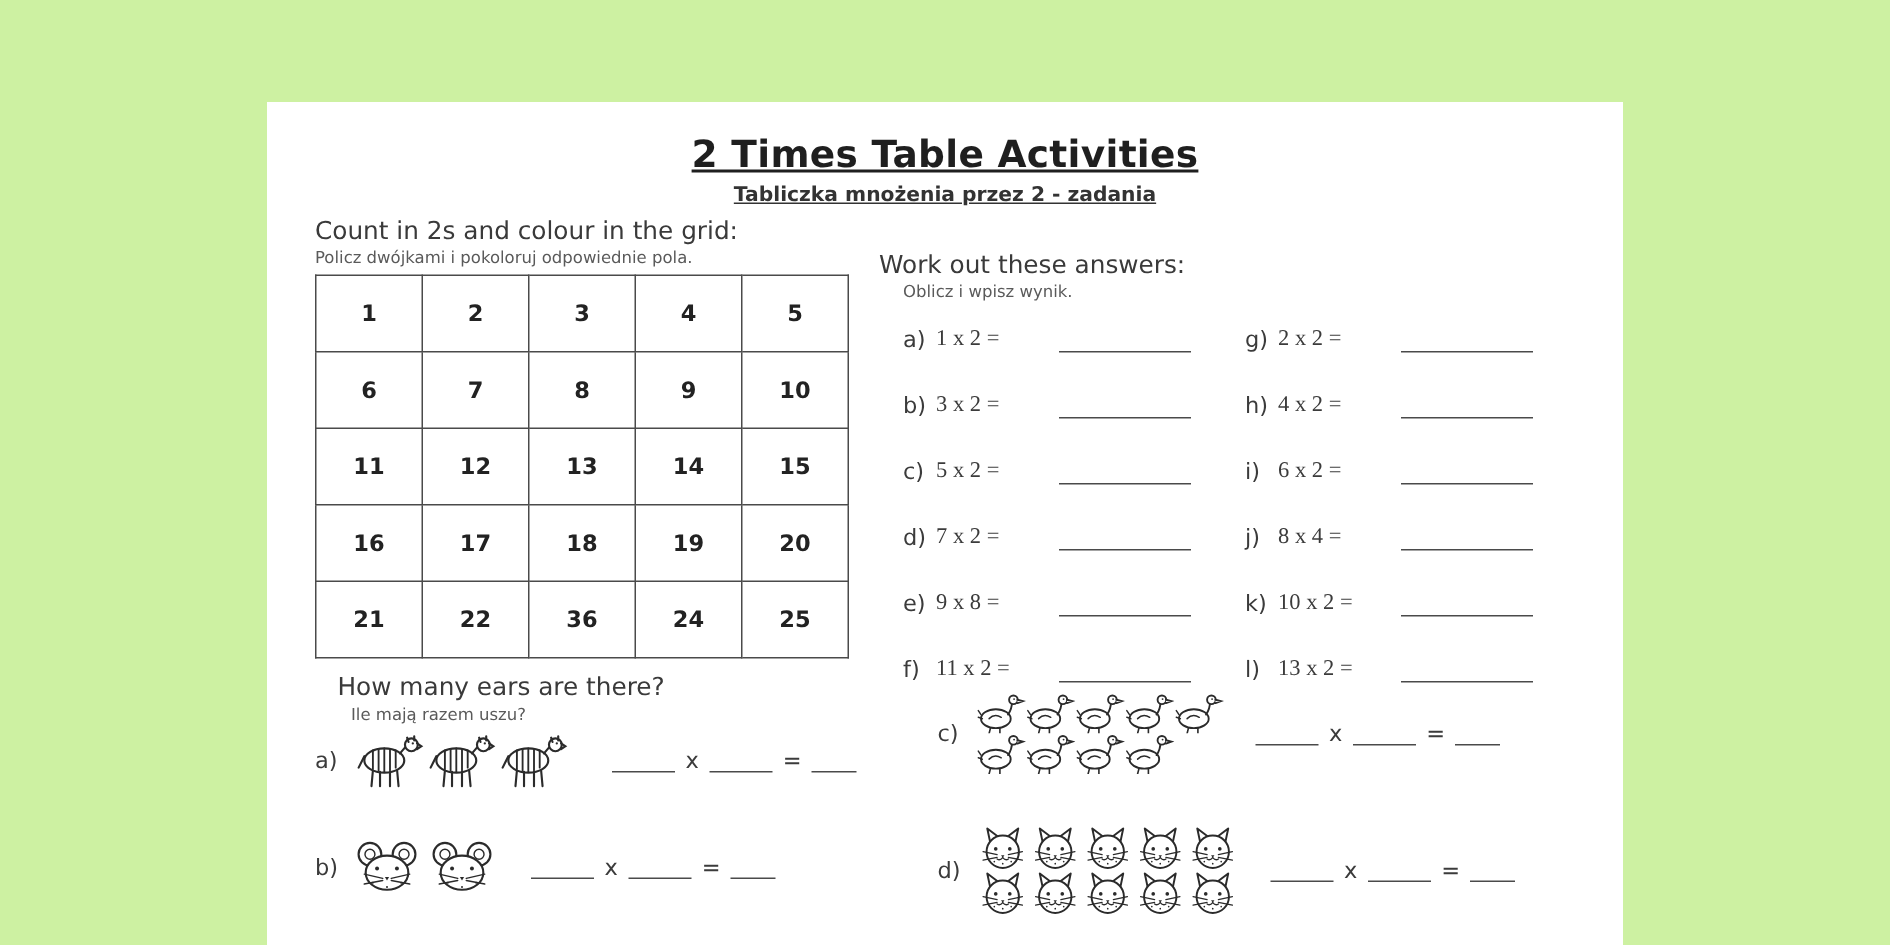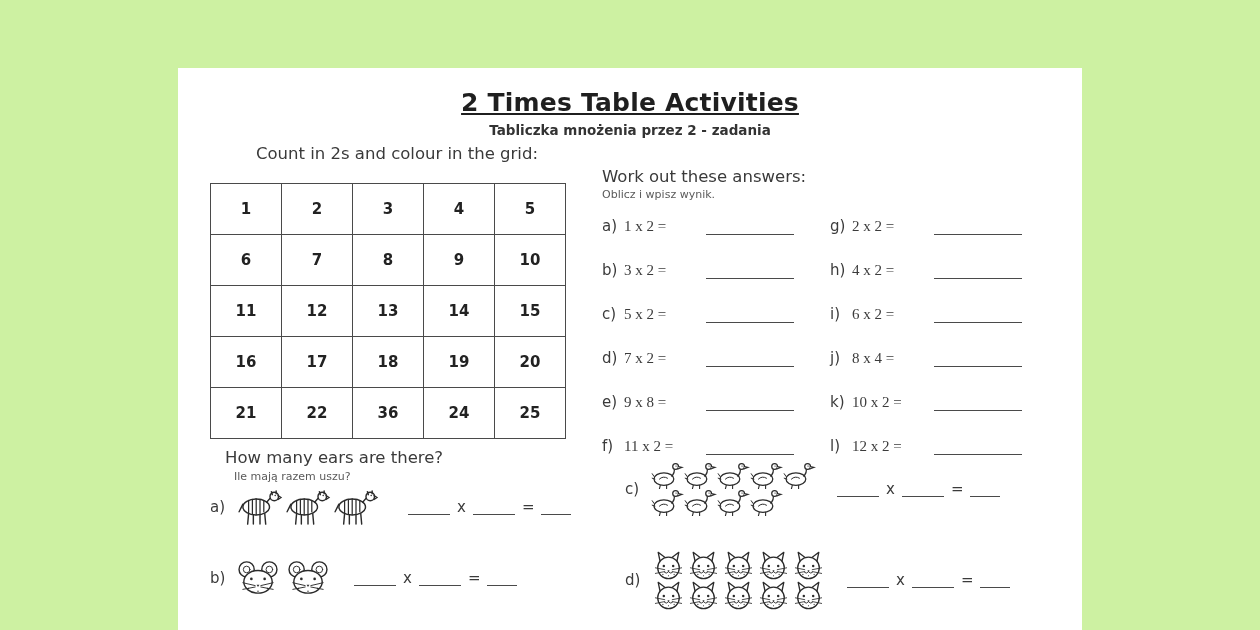--- a/index.html
+++ b/index.html
@@ -13,21 +13,21 @@
     position:absolute;left:178px;top:68px;width:904px;height:600px;
     background:#ffffff;
   }
   .abs{position:absolute;}
   .title{
     top:20px;left:0;width:100%;text-align:center;
     font-size:25px;font-weight:bold;color:#1f1f1f;letter-spacing:.2px;text-decoration:underline;
   }
   .subtitle{
     top:54px;left:0;width:100%;text-align:center;
-    font-size:13.5px;font-weight:bold;color:#333;
+    font-size:13.5px;font-weight:bold;color:#333;text-decoration:underline;
   }
   .sec-heading{font-size:16.5px;color:#3a3a3a;}
   .sec-sub{font-size:11px;color:#5a5a5a;}
 
   
   .grid-table{border-collapse:collapse;}
   .grid-table td{
     width:68px;height:48px;border:1.6px solid #4a4a4a;
     text-align:center;vertical-align:middle;
     font-weight:bold;font-size:15px;color:#222;
@@ -126,21 +126,22 @@
       <circle cx="18" cy="27.5" r="0.6" fill="#2b2b2b" stroke="none"></circle>
     </g>
   </symbol>
 </svg>
 
 <div class="page">
 
   <div class="abs title">2 Times Table Activities</div>
   <div class="abs subtitle">Tabliczka mnożenia przez 2 - zadania</div>
 
-  <div class="abs sec-heading" style="left:32px;top:76px;margin-left:46px;">Count in 2s and colour in the grid:</div>
+  <div class="abs sec-heading" style="left:32px;top:76px;">Count in 2s and colour in the grid:</div>
+  <div class="abs sec-sub" style="left:32px;top:97px;">Policz dwójkami i pokoloruj odpowiednie pola.</div>
   <table class="abs grid-table" style="left:32px;top:115px;">
     <tbody>
         <tr>
           <td>1</td>
           <td>2</td>
           <td>3</td>
           <td>4</td>
           <td>5</td>
         </tr>
         <tr>
@@ -167,21 +168,21 @@
         <tr>
           <td>21</td>
           <td>22</td>
           <td>36</td>
           <td>24</td>
           <td>25</td>
         </tr>
       </tbody>
   </table>
 
-  <div class="abs sec-heading" style="left:424px;top:99px;">Work out these answers:</div>
+  <div class="abs sec-heading" style="left:408px;top:99px;">Work out these answers:</div>
   <div class="abs sec-sub" style="left:424px;top:120px;">Oblicz i wpisz wynik.</div>
   <div class="answers-col" id="answers-col-0">
       <div class="problem-row">
         <span class="problem-label">a)</span>
         <span class="problem-expr">1 x 2 =</span>
         <span class="blank answer-blank"></span>
       </div>
       <div class="problem-row">
         <span class="problem-label">b)</span>
         <span class="problem-expr">3 x 2 =</span>
@@ -229,21 +230,21 @@
         <span class="problem-expr">8 x 4 =</span>
         <span class="blank answer-blank"></span>
       </div>
       <div class="problem-row">
         <span class="problem-label">k)</span>
         <span class="problem-expr">10 x 2 =</span>
         <span class="blank answer-blank"></span>
       </div>
       <div class="problem-row">
         <span class="problem-label">l)</span>
-        <span class="problem-expr">12 x 2 =</span>
+        <span class="problem-expr">13 x 2 =</span>
         <span class="blank answer-blank"></span>
       </div>
     </div>
 
   <div class="abs sec-heading" style="left:47px;top:380px;">How many ears are there?</div>
   <div class="abs sec-sub" style="left:32px;top:402px;margin-left:24px;">Ile mają razem uszu?</div>
   <div class="ears-item" id="ears-0">
       <span class="ears-label">a)</span>
       <div class="animal-group zebra-group">
         <svg class="animal zebra">

